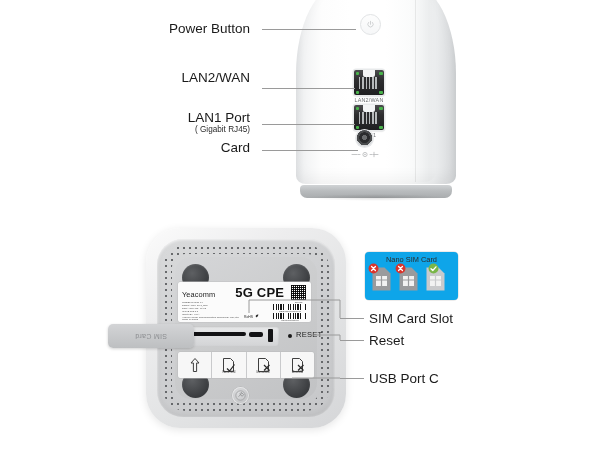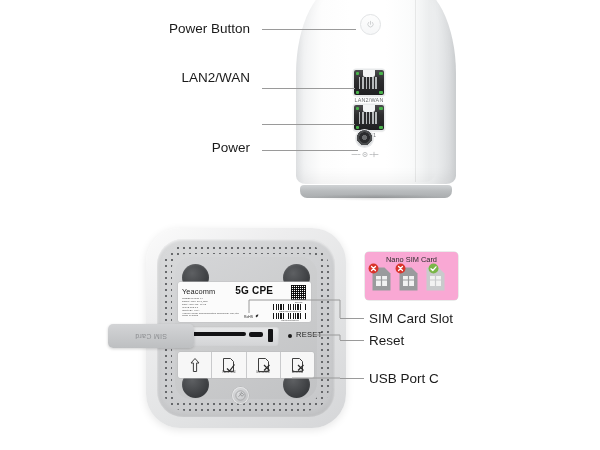--- a/index.html
+++ b/index.html
@@ -120,21 +120,21 @@
   .foot.tl{left:36px;top:36px;} .foot.tr{right:36px;top:36px;}
   .foot.bl{left:36px;bottom:30px;} .foot.br{right:36px;bottom:30px;}
 
   .label{
     position:absolute;left:32px;top:54px;width:133px;height:40px;border-radius:2px;
     background:#fbfbfb;box-shadow:0 0 0 .5px #bfc0c2;
     padding:3px 4px;box-sizing:border-box;overflow:hidden;
   }
   .label-top{display:flex;align-items:baseline;}
   .lbl-brand{font-size:7.4px;color:#1d1d1d;letter-spacing:.1px;}
-  .lbl-model{font-size:10px;color:#111;font-weight:bold;margin-left:20px;letter-spacing:.2px;}
+  .lbl-model{font-size:13px;color:#111;font-weight:bold;margin-left:20px;letter-spacing:.2px;}
   .lbl-lines{margin-top:2px;}
   .lbl-line{font-size:2.5px;color:#4a4a4a;line-height:2.9px;white-space:nowrap;}
   .rohs{position:absolute;left:66px;bottom:3.5px;font-size:3.4px;color:#2a2a2a;}
   .rohs .leaf{display:inline-block;margin-left:1px;}
   .qr{
     position:absolute;right:5px;top:3px;width:15px;height:15px;
     background:
       repeating-linear-gradient(90deg,#1b1b1b 0 1px,#fff 1px 2px),
       repeating-linear-gradient(0deg,#1b1b1b 0 1px,#fff 1px 2px);
     background-blend-mode:multiply;
@@ -238,24 +238,28 @@
   <div class="callout cal-right" style="left:60px;top:21px;width:190px;">
     <div class="main">Power Button</div>
   </div>
   <div class="leader" style="left:262px;top:29px;width:94px;"></div>
 
   <div class="callout cal-right" style="left:60px;top:70px;width:190px;">
     <div class="main">LAN2/WAN</div>
   </div>
   <div class="leader" style="left:262px;top:88px;width:93px;"></div>
 
+  <div class="callout cal-right" style="left:60px;top:110px;width:190px;">
+    <div class="main">LAN1 Port</div>
+    <div class="sub">( Gigabit RJ45)</div>
+  </div>
   <div class="leader" style="left:262px;top:124px;width:93px;"></div>
 
   <div class="callout cal-right" style="left:60px;top:140px;width:190px;">
-    <div class="main">Power</div>
+    <div class="main">Card</div>
   </div>
   <div class="leader" style="left:262px;top:150px;width:96px;"></div>
 
   <div class="under">
     <div class="under-shell"></div>
     <div class="under-inner"></div>
     <div class="vent"></div>
     <div class="under-face"></div>
 
     <div class="foot tl"></div>
@@ -333,21 +337,21 @@
     </div>
 
     <div class="emblem">
       <svg width="11" height="11" viewBox="0 0 14 14">
         <circle cx="7" cy="7" r="6" fill="none" stroke="#9a9b9d" stroke-width="1"></circle>
         <path d="M4.5 8.5 L9 4 M8 3 l3 3 -2 2 -3 -3z" fill="none" stroke="#8b8c8e" stroke-width="1"></path>
       </svg>
     </div>
   </div>
 
-  <div style="position:absolute;left:365px;top:252px;width:93px;height:48px;border-radius:4px;background:#f9a8d4;box-shadow:0 0 0 .5px #d8d8d8;">
+  <div style="position:absolute;left:365px;top:252px;width:93px;height:48px;border-radius:4px;background:#0ea5e9;box-shadow:0 0 0 .5px #d8d8d8;">
     <div style="position:absolute;top:3px;left:0;width:100%;text-align:center;font-size:7.4px;color:#2b2b2b;">Nano SIM Card</div>
     <div style="position:absolute;top:14px;left:6px;display:flex;gap:6px;">
       <div style="position:relative;">
         <svg width="21" height="26" viewBox="0 0 21 26">
           <path d="M1.5 1.5h12l6 6v17h-18z" fill="#9a9b9d"></path>
           <rect x="5" y="10" width="11" height="10" fill="#f2f2f2"></rect>
           <path d="M5 14h11M10.5 10v10" stroke="#9a9b9d" stroke-width="1.2"></path>
         </svg>
         <svg style="position:absolute;left:-3px;top:-3px;" width="11" height="11" viewBox="0 0 20 20">
           <circle cx="10" cy="10" r="9" fill="#d9342b"></circle>

